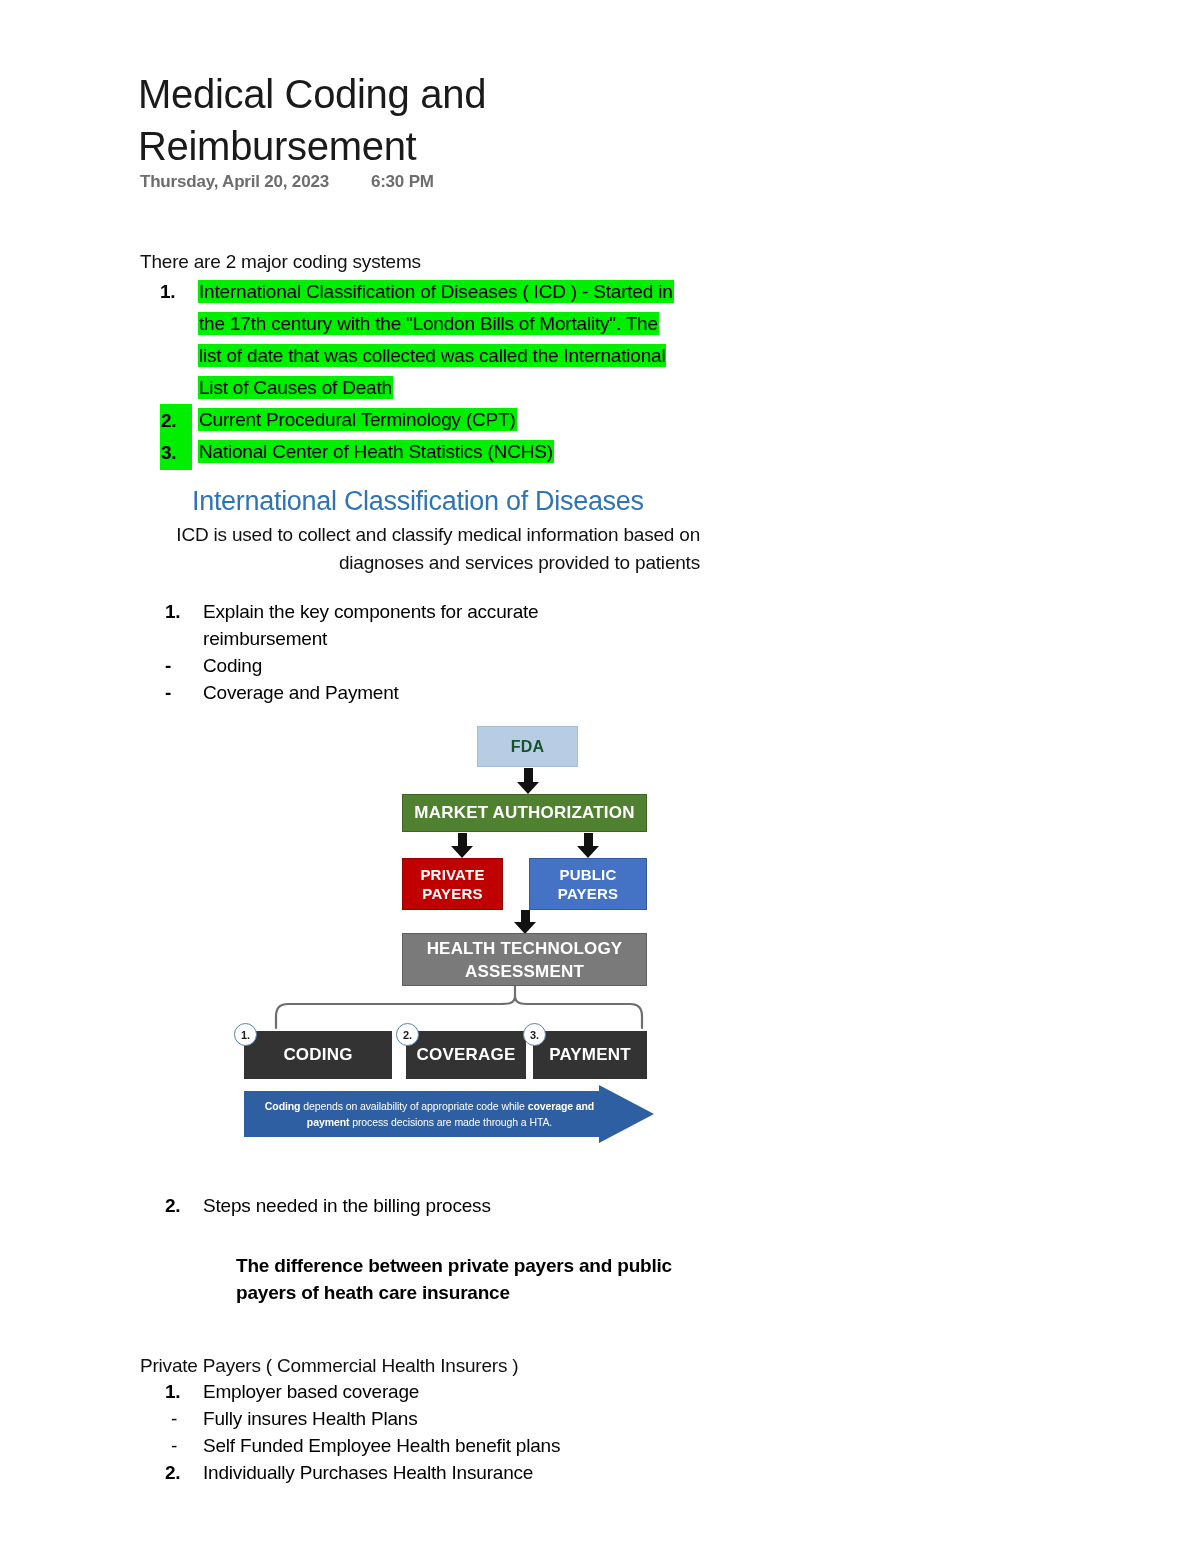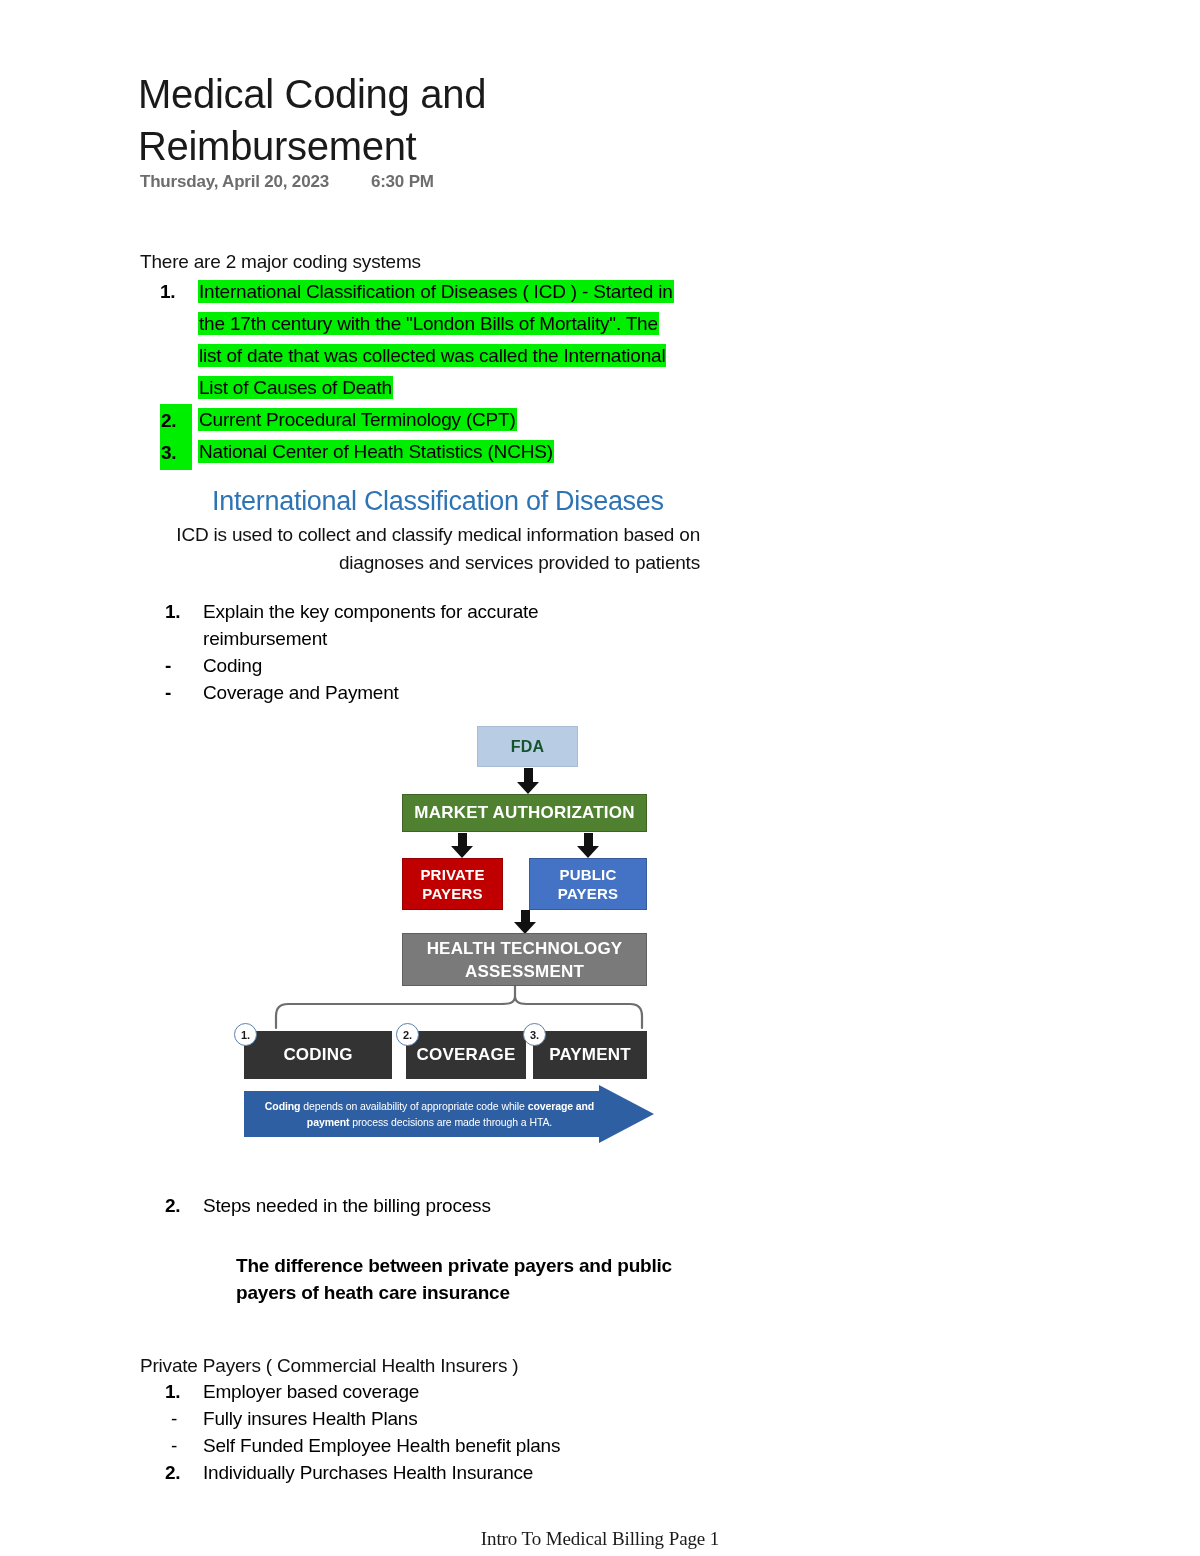--- a/index.html
+++ b/index.html
@@ -100,21 +100,20 @@
 
   
   .h1-blue {
     position: absolute;
     left: 192px;
     top: 486px;
     font-size: 27px;
     font-weight: 400;
     color: #2e74b5;
     letter-spacing: -0.3px;
-    margin-left: 20px;
   }
 
   .icd-desc { left: 140px; top: 521px; width: 560px; line-height: 28px; text-align: right; }
 
   .list-icd {
     position: absolute;
     left: 145px;
     top: 598px;
     width: 520px;
     font-size: 19px;
@@ -417,15 +416,14 @@
     <li>
       <span class="marker" style="left:26px;font-weight:normal;">-</span>
       <span>Self Funded Employee Health benefit plans</span>
     </li>
     <li>
       <span class="marker">2.</span>
       <span>Individually Purchases Health Insurance</span>
     </li>
   </ol>
 
-  <div class="footer">Intro To Medical Billing Page 1</div>
 
 </div>
 
 </body></html>

